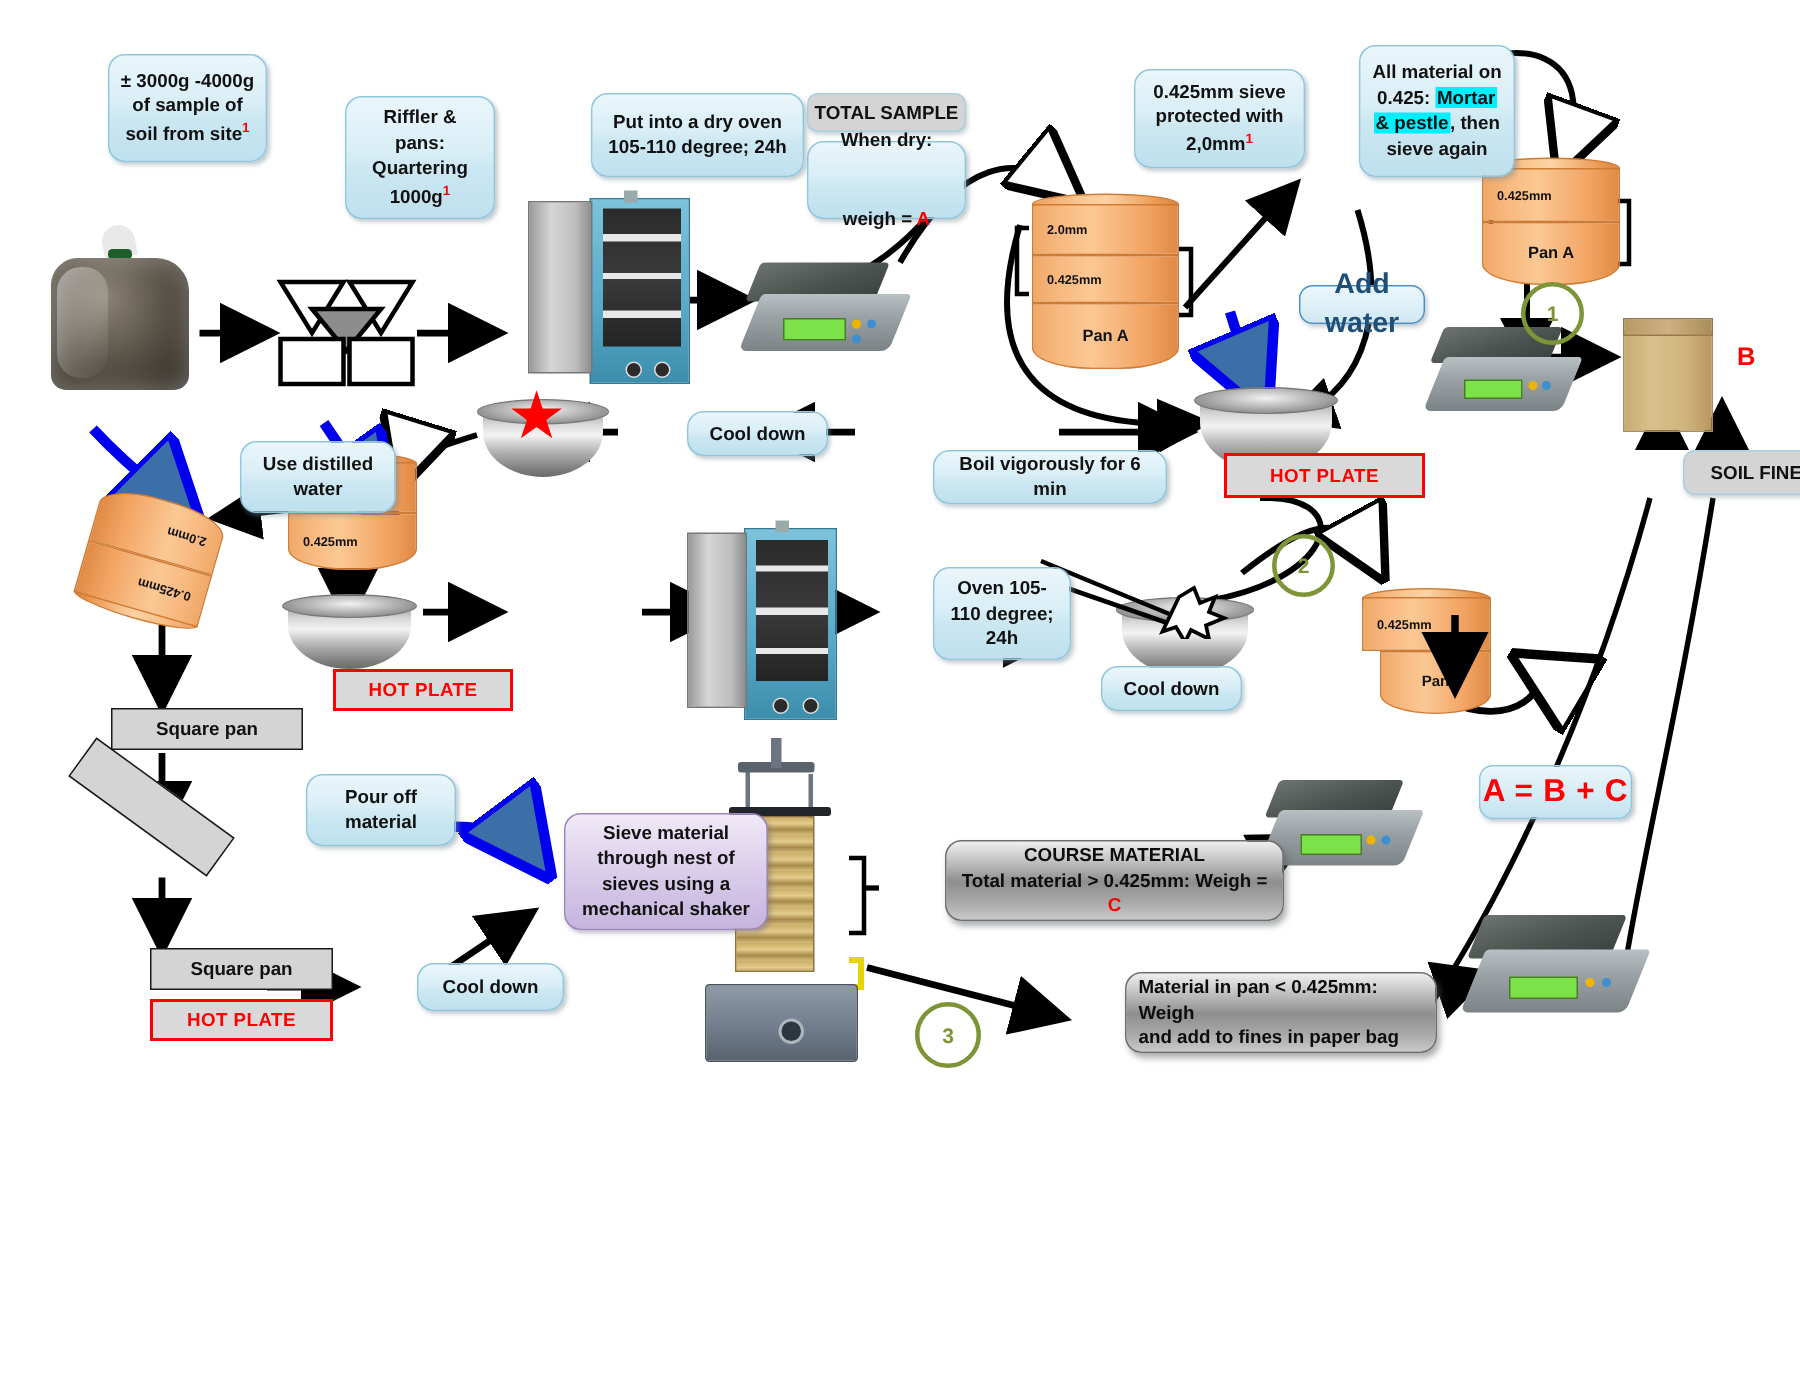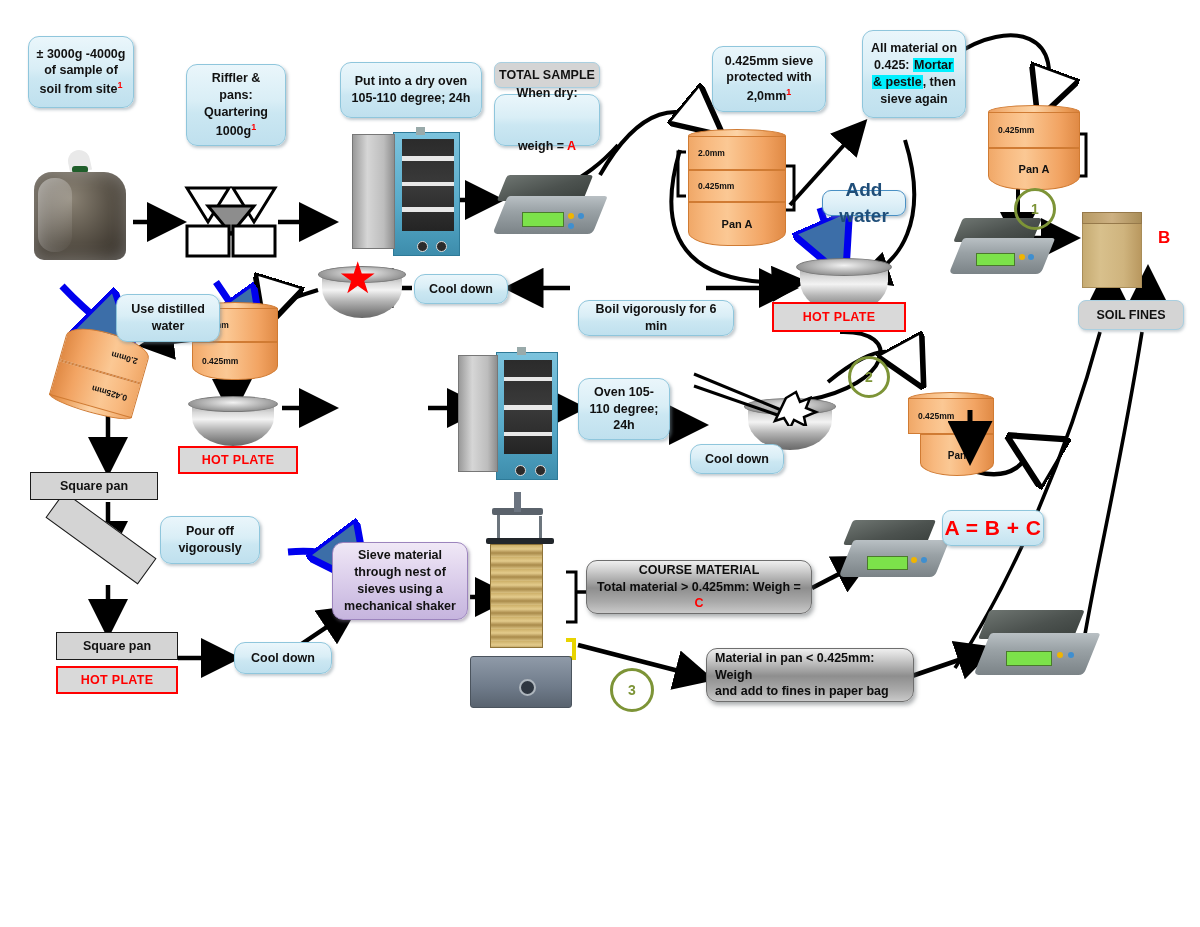--- a/index.html
+++ b/index.html
@@ -1,20 +1,20 @@
 <!DOCTYPE html>
 <html><head>
 <meta charset="utf-8">
 <style>
   html,body{margin:0;padding:0;background:#ffffff;}
   body{width:1200px;height:927px;position:relative;overflow:hidden;
        font-family:"Liberation Sans","DejaVu Sans",sans-serif;}
   #canvas{position:absolute;left:0;top:0;width:1200px;height:927px;}
   .node{position:absolute;box-sizing:border-box;display:flex;align-items:center;
-        justify-content:center;text-align:center;line-height:1.35;}
+        justify-content:center;text-align:center;line-height:1.35;margin-left:44px;}
 
   
   .bluebox{
     background:linear-gradient(180deg,#eaf6fb 0%,#d9eef6 45%,#cbe7f2 60%,#bfe0ee 100%);
     border:1px solid #8fc6dc;border-radius:11px;
     box-shadow:1.5px 2px 3px rgba(120,140,150,.45);
     color:#111;font-weight:bold;font-size:12.5px;padding:4px 6px;
   }
   
   .greybox{
@@ -435,21 +435,21 @@
   </div>
 
   <div class="node bluebox" style="left:186px;top:64px;width:100px;height:82px;flex-direction:column;">
     <div>Riffler &amp;</div>
     <div>pans:</div>
     <div>Quartering</div>
     <div>
       <span>1000g</span><span class="sup">1</span></div>
   </div>
 
-  <div class="node bluebox" style="left:340px;top:62px;width:142px;height:56px;flex-direction:column;">
+  <div class="node bluebox" style="left:350px;top:62px;width:142px;height:56px;flex-direction:column;">
     <div>Put into a dry oven</div>
     <div>105-110 degree; 24h</div>
   </div>
 
   <div class="node greybox-blueedge" style="left:494px;top:62px;width:106px;height:26px;">
     <span>TOTAL SAMPLE</span>
   </div>
 
   <div class="node bluebox" style="left:494px;top:94px;width:106px;height:52px;flex-direction:column;gap:36px;">
     <div>When dry:</div>
@@ -512,21 +512,21 @@
   <div class="node bluebox" style="left:690px;top:444px;width:94px;height:30px;">
     <span>Cool down</span>
   </div>
 
   <div class="node greybox" style="left:30px;top:472px;width:128px;height:28px;">
     <span>Square pan</span>
   </div>
 
   <div class="node bluebox" style="left:160px;top:516px;width:100px;height:48px;flex-direction:column;">
     <div>Pour off</div>
-    <div>vigorously</div>
+    <div>material</div>
   </div>
 
   <div class="node greybox" style="left:56px;top:632px;width:122px;height:28px;">
     <span>Square pan</span>
   </div>
 
   <div class="node hotplate" style="left:56px;top:666px;width:122px;height:28px;">
     <span>HOT PLATE</span>
   </div>
 

